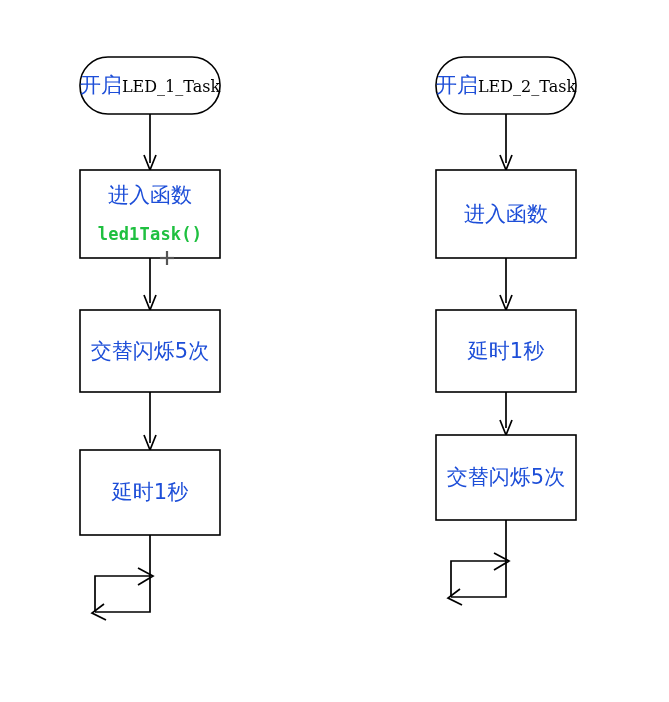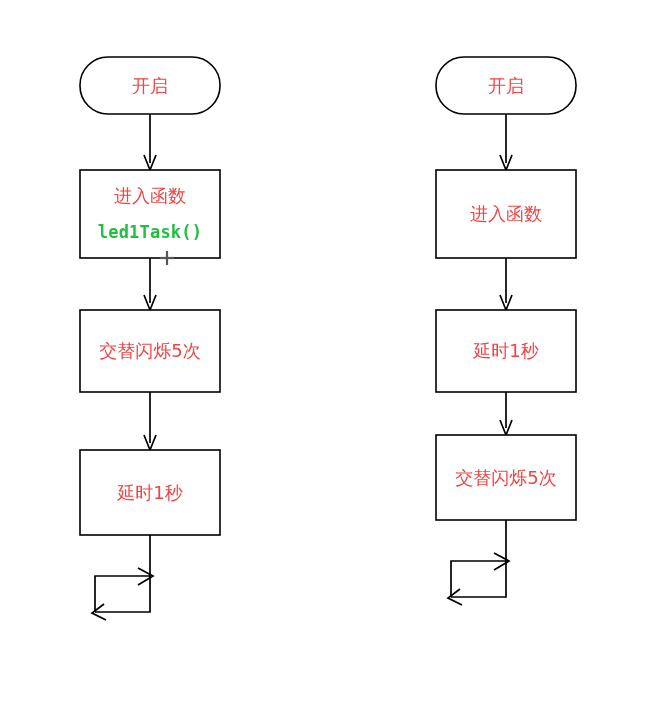--- a/index.html
+++ b/index.html
@@ -61,22 +61,22 @@
     align-items: center;
     justify-content: center;
     text-align: center;
     color: #000000;
     line-height: 1.28;
     pointer-events: none;
     white-space: nowrap;
   }
   .label-cjk {
     font-family: "DejaVu Sans", sans-serif;
-    font-size: 18px;
-    color: #ef4444;
+    font-size: 21px;
+    color: #1d4ed8;
   }
   .label-term {
     font-family: "DejaVu Serif", serif;
     font-size: 16px;
     letter-spacing: 0px;
     color: #000000;
   }
   .label-code {
     font-family: "DejaVu Sans Mono", monospace;
     font-weight: bold;
@@ -139,39 +139,41 @@
     <polyline class="edge-line" points="506,520 506,597 451,597"></polyline>
     <polyline class="edge-line" points="506,561 451,561 451,597"></polyline>
     <polyline class="arrow-head" points="494,553 509,561 494,570"></polyline>
     <polyline class="arrow-head" points="460,589 448,598 462,605"></polyline>
 
   </svg>
 
   <div class="node-label" style="left:80px; top:57px; width:140px; height:57px;">
     <div style="display:flex; align-items:baseline; justify-content:center;">
       <span class="label-cjk">开启</span>
+        <span class="label-term">LED_1_Task</span>
     </div>
   </div>
 
   <div class="node-label" style="left:80px; top:170px; width:140px; height:88px;">
     <span class="label-cjk">进入函数</span>
     <span class="label-code" style="color:#1fc040;">led1Task()</span>
   </div>
 
   <div class="node-label" style="left:80px; top:310px; width:140px; height:82px;">
     <span class="label-cjk">交替闪烁5次</span>
   </div>
 
   <div class="node-label" style="left:80px; top:450px; width:140px; height:85px;">
     <span class="label-cjk">延时1秒</span>
   </div>
 
   <div class="node-label" style="left:436px; top:57px; width:140px; height:57px;">
     <div style="display:flex; align-items:baseline; justify-content:center;">
       <span class="label-cjk">开启</span>
+        <span class="label-term">LED_2_Task</span>
     </div>
   </div>
 
   <div class="node-label" style="left:436px; top:170px; width:140px; height:88px;">
     <span class="label-cjk">进入函数</span>
   </div>
 
   <div class="node-label" style="left:436px; top:310px; width:140px; height:82px;">
     <span class="label-cjk">延时1秒</span>
   </div>

